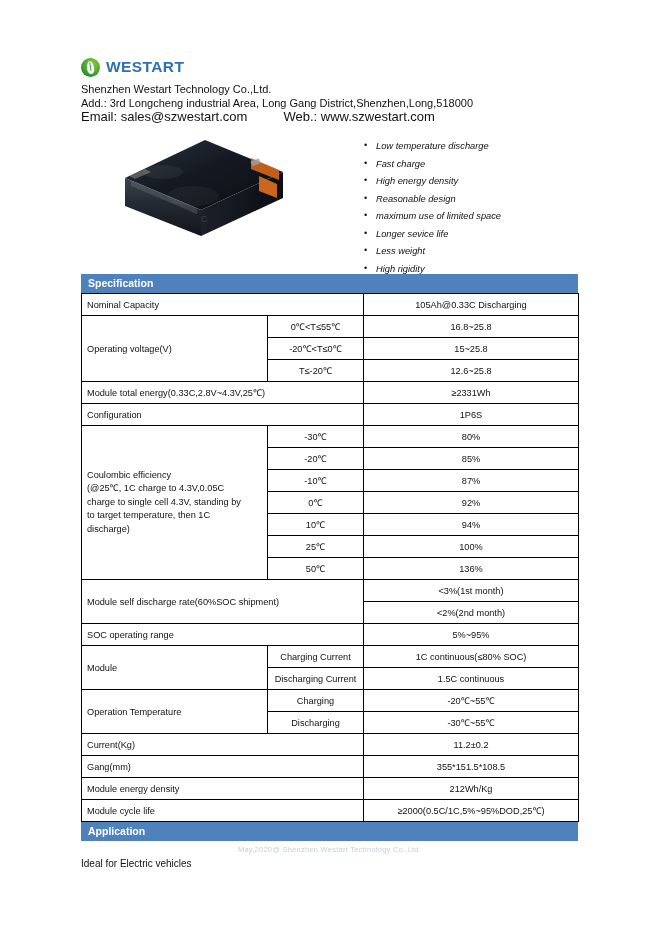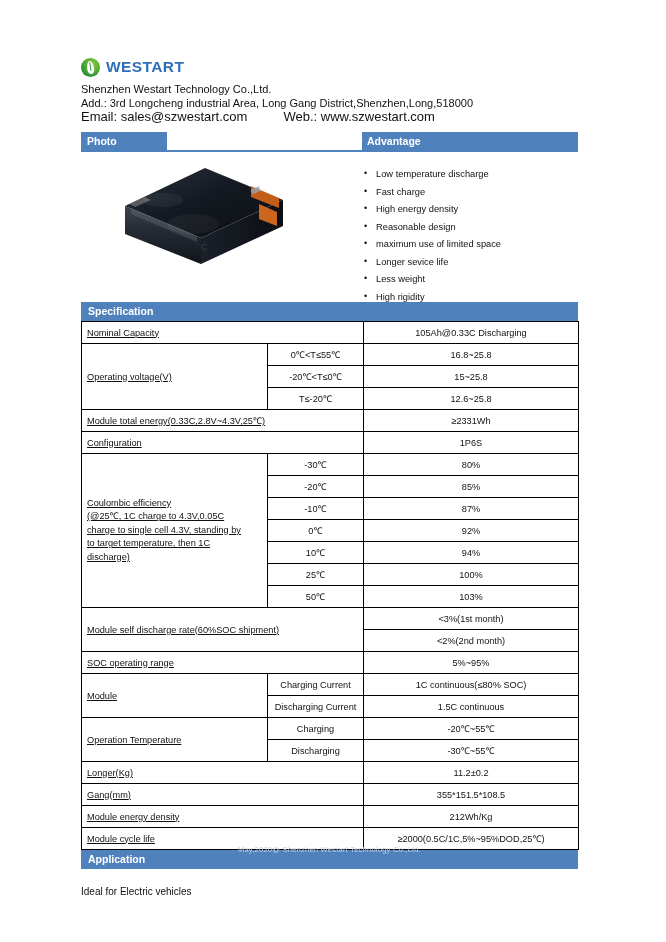--- a/index.html
+++ b/index.html
@@ -136,20 +136,21 @@
   .adv-cell {
     width: 216px;
     padding-top: 14px;
   }
   .adv-item {
     font-size: 9.3px;
     line-height: 17.5px;
     color: #111;
     padding-left: 14px;
     position: relative;
+    font-style: italic;
   }
   .adv-item:before {
     content: "\2022";
     position: absolute;
     left: 2px;
     top: -1px;
     font-size: 9px;
     color: #111;
   }
 
@@ -180,21 +181,21 @@
   table.spec td {
     border: 1px solid #000000;
     padding: 2px 4px;
     height: 17px;
     color: #111;
     vertical-align: middle;
   }
   td.label     { text-align: left; }
   td.mid       { text-align: center; }
   td.value     { text-align: center; }
-  td.label.pad { padding-left: 5px; text-decoration: underline; }
+  td.label.pad { padding-left: 5px; }
   .multiline   { line-height: 13.5px; }
 
   
   .app-body {
     width: 497px;
     padding-top: 17px;
     font-size: 10px;
     color: #111;
   }
 
@@ -219,26 +220,20 @@
     <div class="brand-row">
       <div class="logo-mark">
         <div class="leaf"></div>
       </div>
       <div class="brand-name">WESTART</div>
     </div>
     <div class="company-line">Shenzhen Westart Technology Co.,Ltd.</div>
     <div class="company-line">Add.: 3rd Longcheng industrial Area, Long Gang District,Shenzhen,Long,518000</div>
     <div class="contact-line">Email: sales@szwestart.com          Web.: www.szwestart.com</div>
 
-    <div class="band">
-      <div class="band-fill"></div>
-      <div class="band-gap"></div>
-      <div class="band-label photo">Photo</div>
-      <div class="band-label advantage">Advantage</div>
-    </div>
 
     <div class="showcase">
       <div class="photo-cell">
         <svg class="battery" viewBox="0 0 190 106">
           <defs>
             <linearGradient id="topFace" x1="0" y1="0" x2="1" y2="1">
               <stop offset="0%" stop-color="#2b3340"></stop>
               <stop offset="45%" stop-color="#151a22"></stop>
               <stop offset="100%" stop-color="#0a0d12"></stop>
             </linearGradient>
@@ -344,21 +339,21 @@
         <tr>
           <td class="mid">10℃</td>
           <td class="value">94%</td>
         </tr>
         <tr>
           <td class="mid">25℃</td>
           <td class="value">100%</td>
         </tr>
         <tr>
           <td class="mid">50℃</td>
-          <td class="value">103%</td>
+          <td class="value">136%</td>
         </tr>
 
         <tr>
           <td class="label pad" colspan="2" rowspan="2">Module self discharge rate(60%SOC shipment)</td>
           <td class="value">&lt;3%(1st month)</td>
         </tr>
         <tr>
           <td class="value">&lt;2%(2nd month)</td>
         </tr>
 
@@ -381,21 +376,21 @@
           <td class="label pad" rowspan="2">Operation Temperature</td>
           <td class="mid">Charging</td>
           <td class="value">-20℃~55℃</td>
         </tr>
         <tr>
           <td class="mid">Discharging</td>
           <td class="value">-30℃~55℃</td>
         </tr>
 
         <tr>
-          <td class="label pad" colspan="2">Longer(Kg)</td>
+          <td class="label pad" colspan="2">Current(Kg)</td>
           <td class="value">11.2±0.2</td>
         </tr>
 
         <tr>
           <td class="label pad" colspan="2">Gang(mm)</td>
           <td class="value">355*151.5*108.5</td>
         </tr>
 
         <tr>
           <td class="label pad" colspan="2">Module energy density</td>

